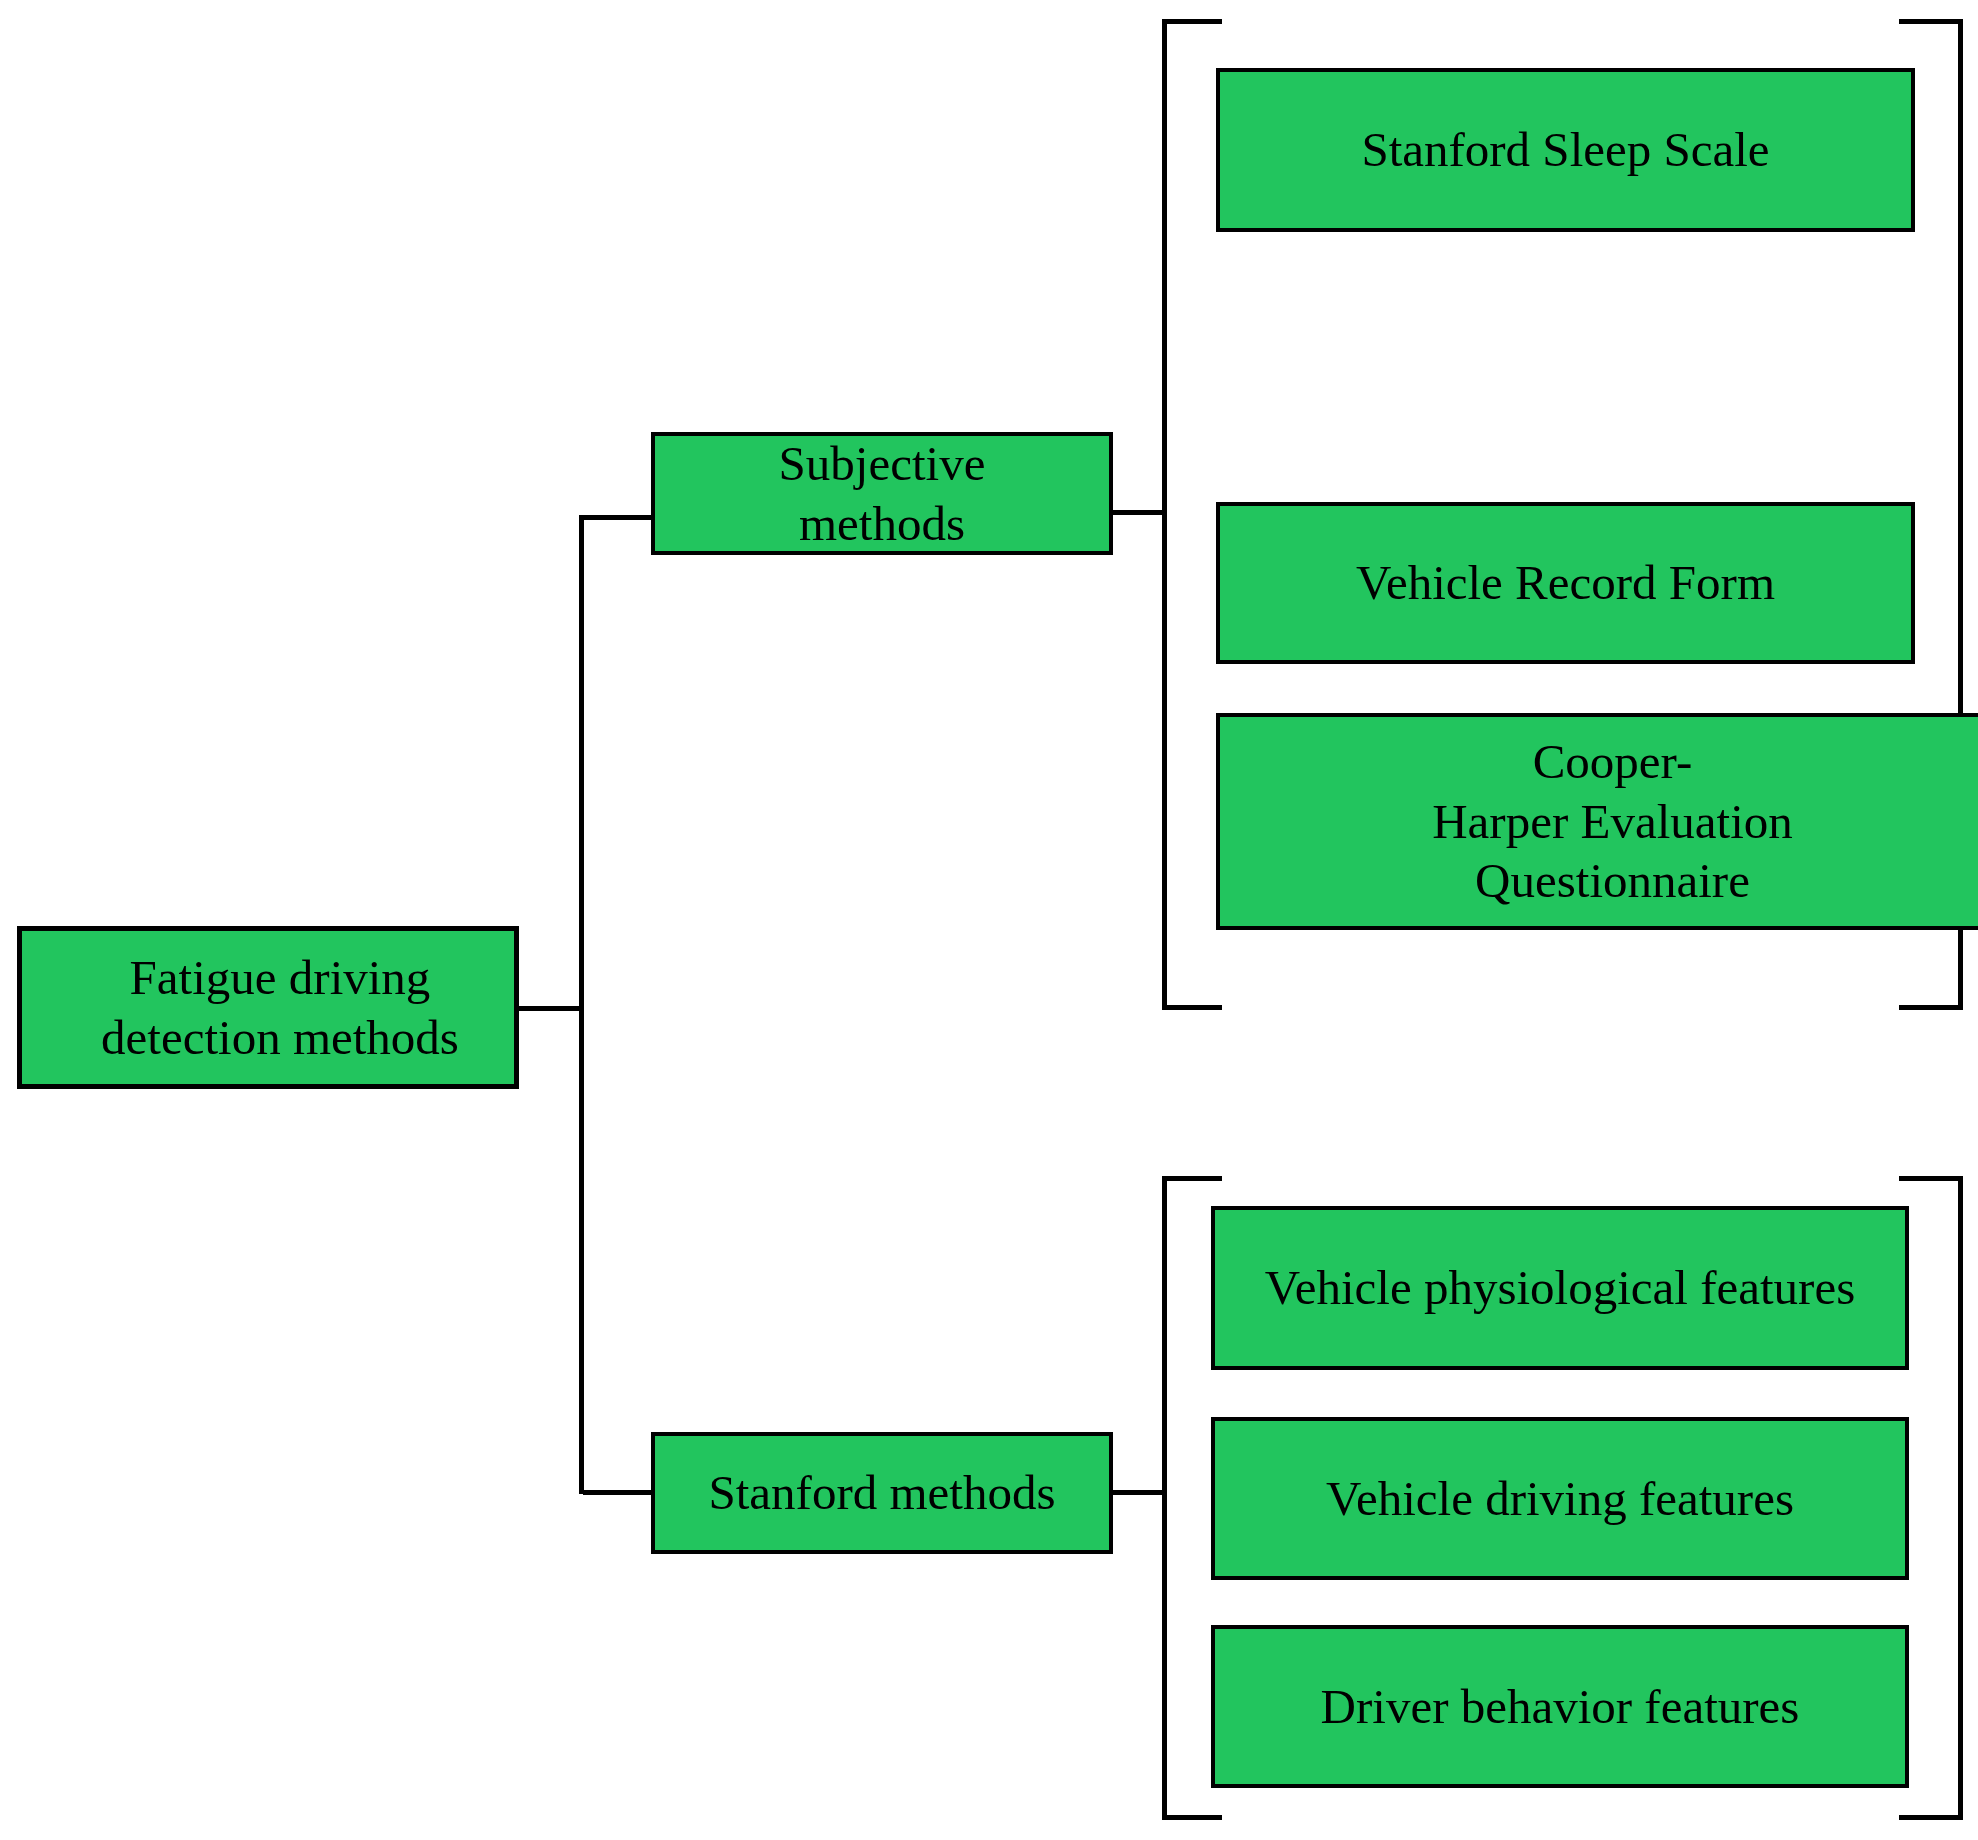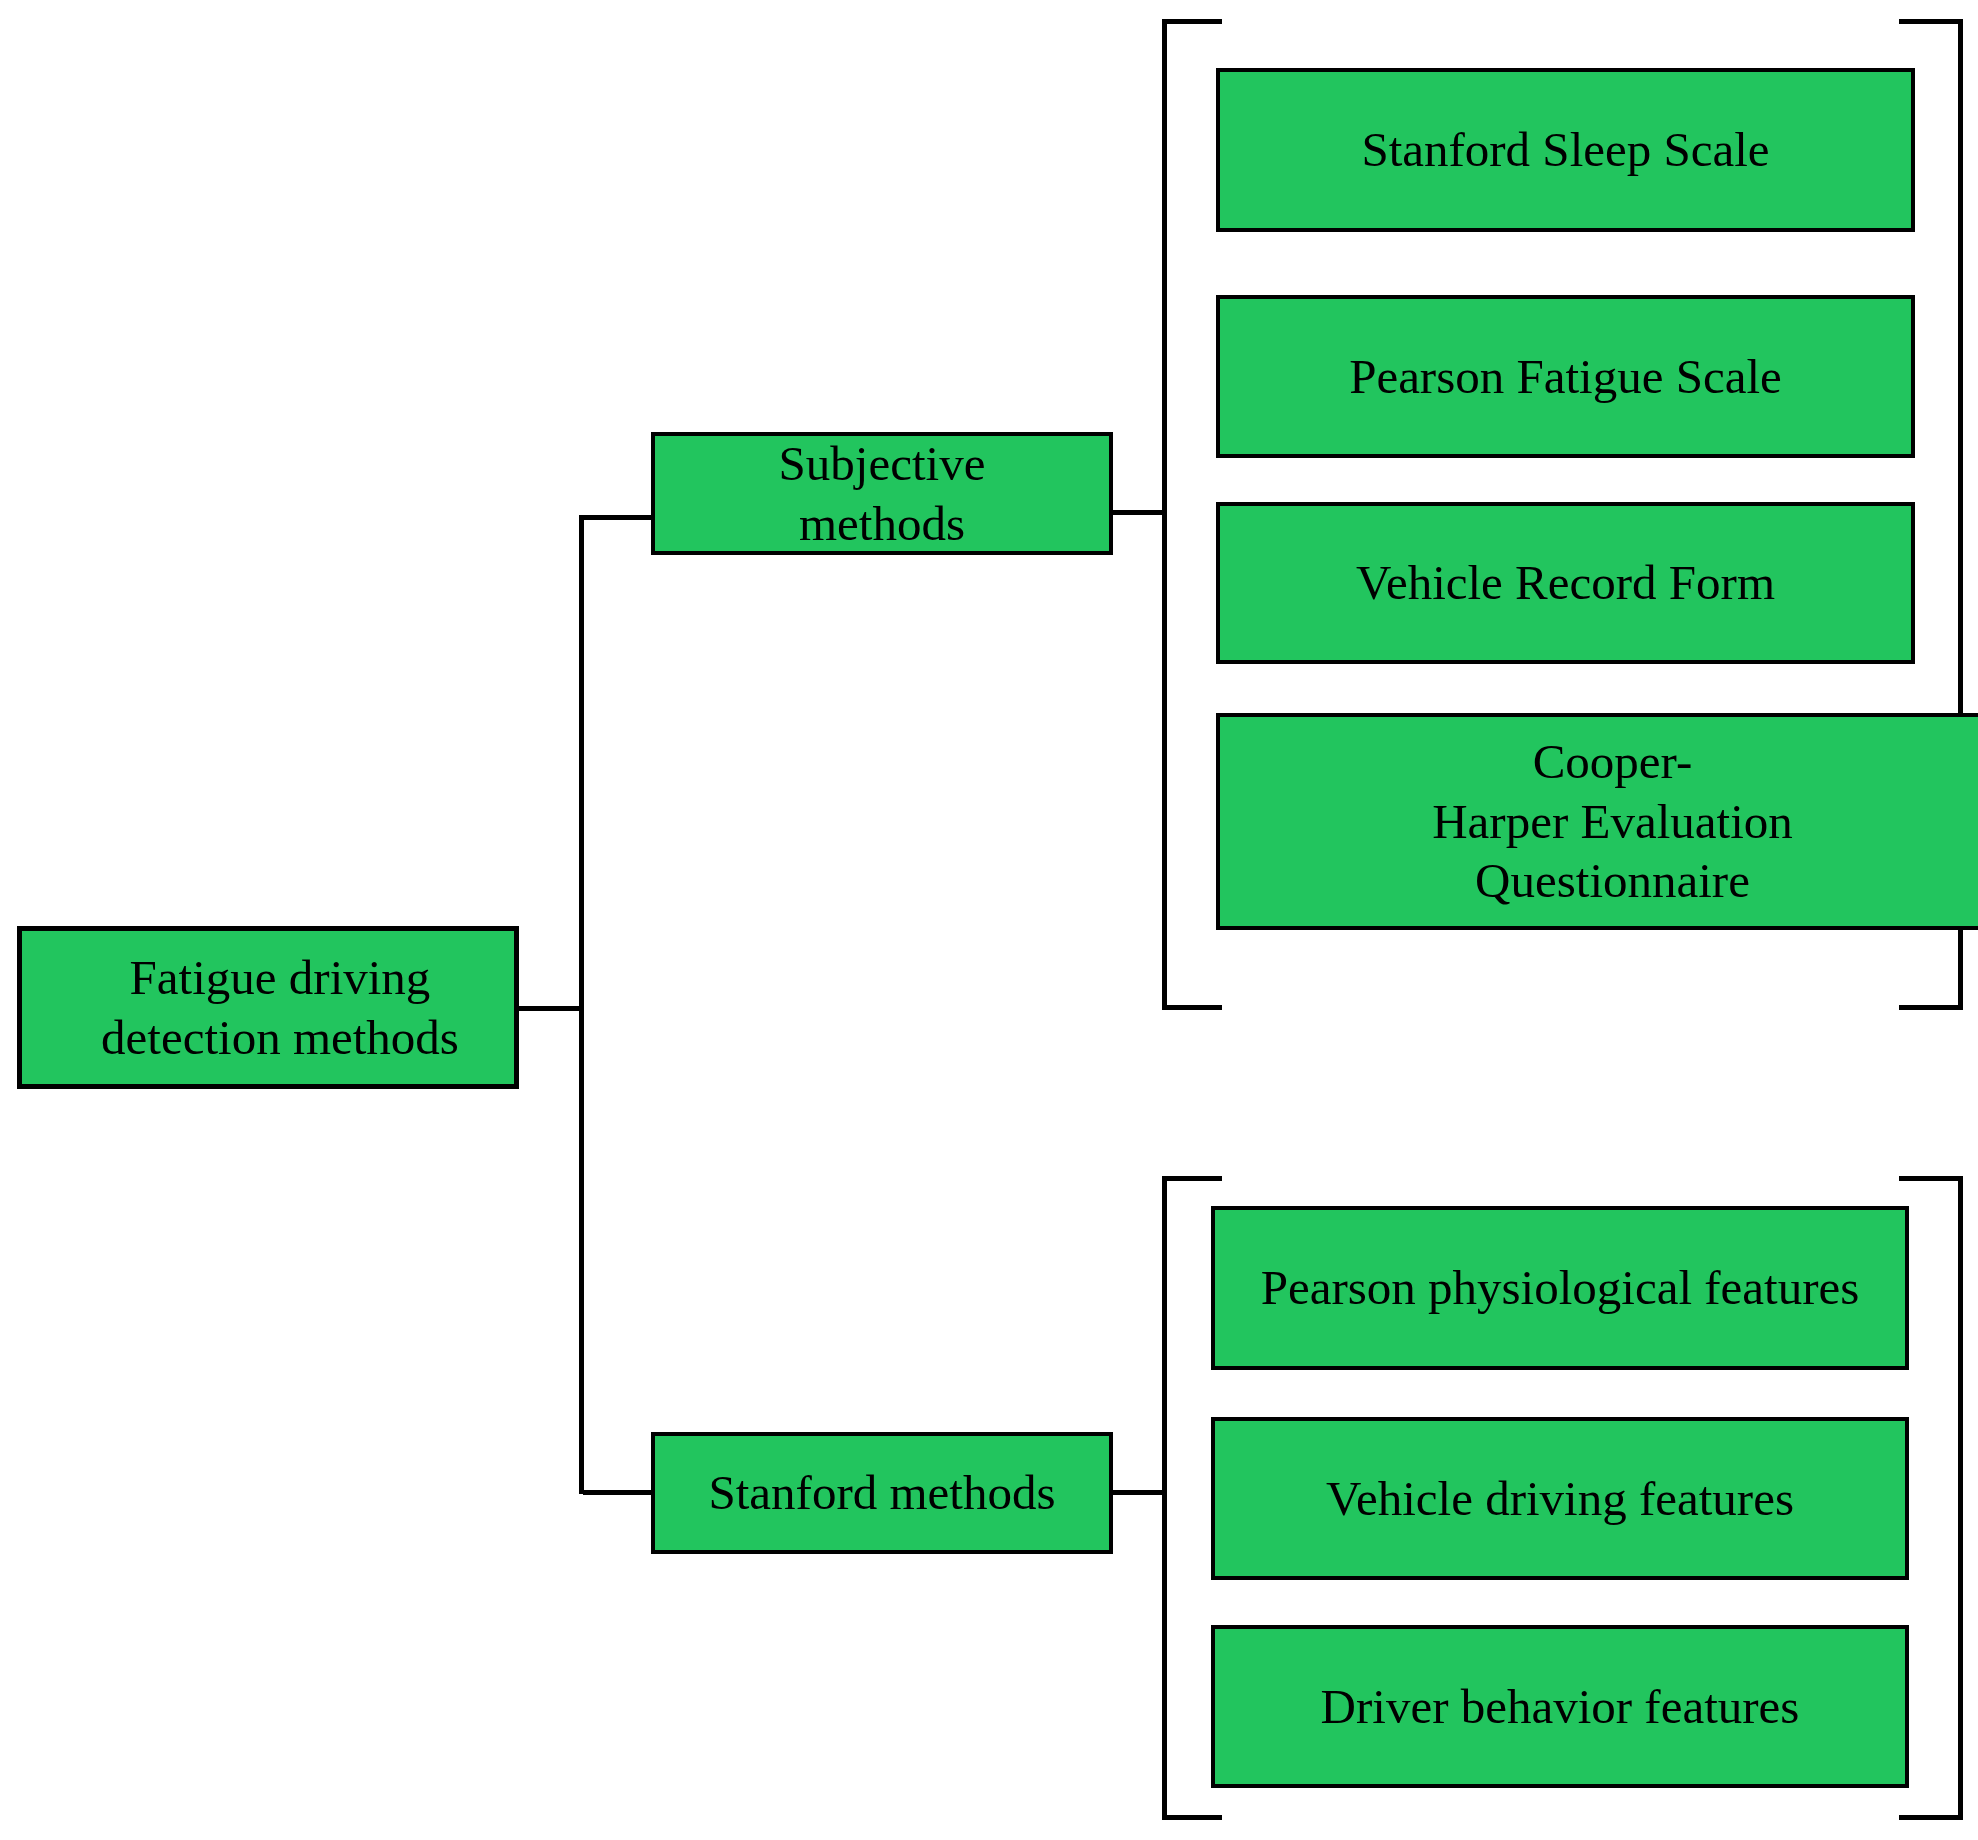--- a/index.html
+++ b/index.html
@@ -80,36 +80,33 @@
   </div>
 
   <div class="box" style="left:651px; top:1432px; width:462px; height:122px;">
     <span>Stanford methods</span>
   </div>
 
   <div class="box" style="left:1216px; top:68px; width:699px; height:164px;">
     <span>Stanford Sleep Scale</span>
   </div>
 
-  <div class="box" style="left:1216px; top:295px; width:699px; height:163px;">
-    <span>Pearson Fatigue Scale</span>
-  </div>
 
   <div class="box" style="left:1216px; top:502px; width:699px; height:162px;">
     <span>Vehicle Record Form</span>
   </div>
 
   <div class="box" style="left:1216px; top:713px; width:793px; height:217px;">
     <span>Cooper-
 Harper Evaluation
 Questionnaire</span>
   </div>
 
   <div class="box" style="left:1211px; top:1206px; width:698px; height:164px;">
-    <span>Pearson physiological features</span>
+    <span>Vehicle physiological features</span>
   </div>
 
   <div class="box" style="left:1211px; top:1625px; width:698px; height:163px;">
     <span>Driver behavior features</span>
   </div>
 
   <div class="box" style="left:1211px; top:1417px; width:698px; height:163px;">
     <span>Vehicle driving features</span>
   </div>
 

